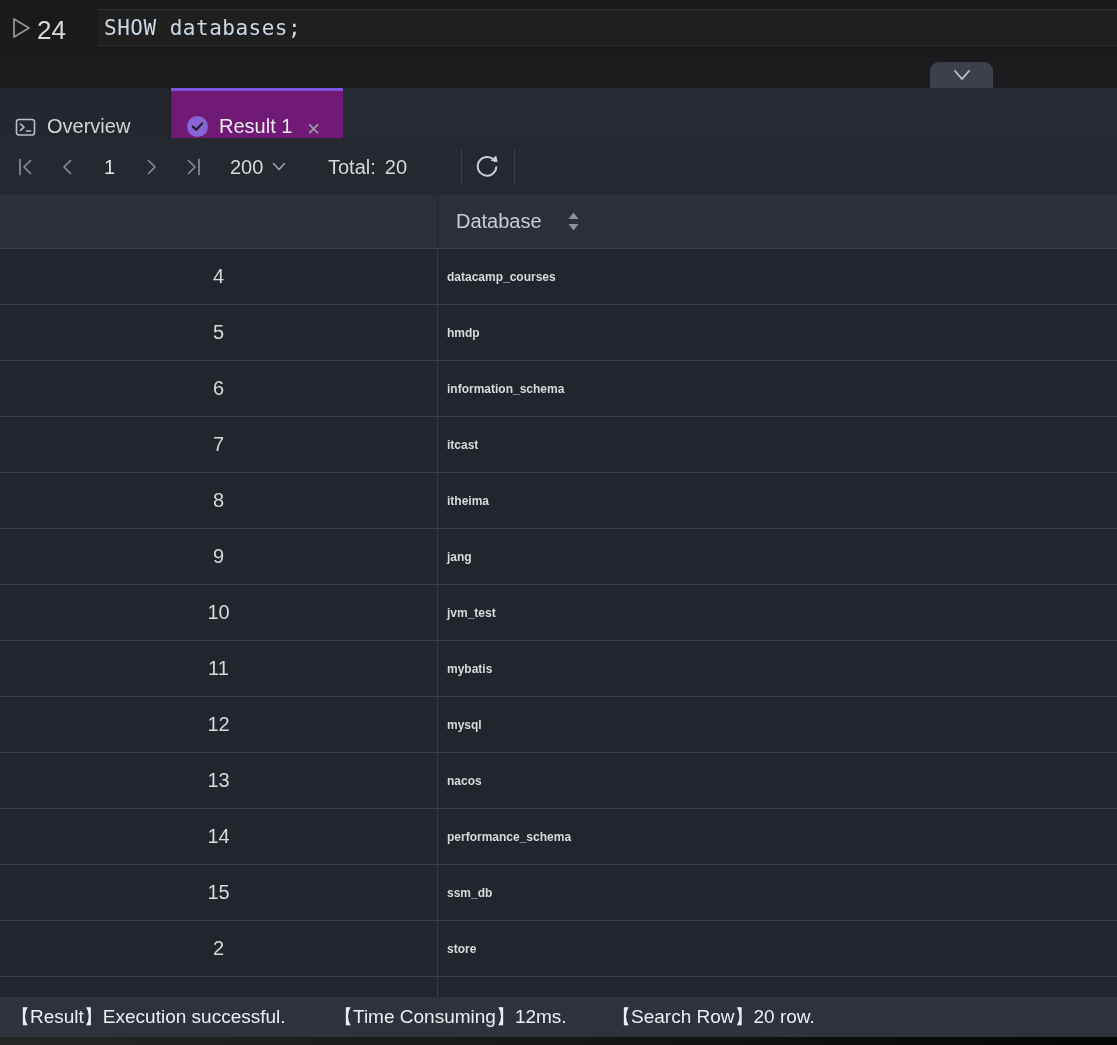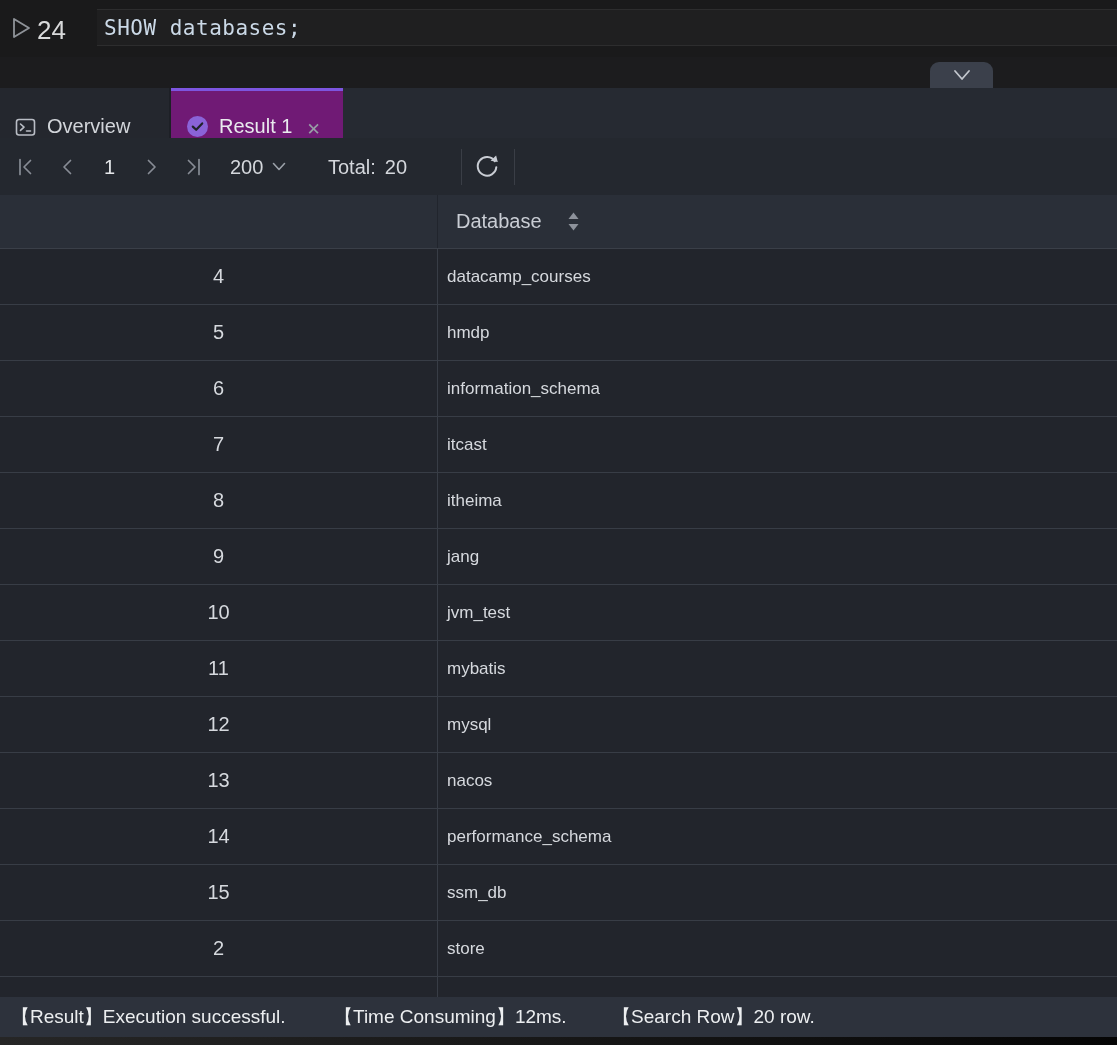--- a/index.html
+++ b/index.html
@@ -46,21 +46,21 @@
   
   .grid { position:absolute; top:195px; left:0; right:0; }
   .ghead { height:54px; background:#2a2f38; border-bottom:1px solid #3a3f48; display:flex; }
   .gh-index { width:438px; border-right:1px solid #21252d; }
   .gh-db { flex:1; display:flex; align-items:center; padding-left:9px; }
   .gh-label { font-size:20px; color:#c9cdd4;margin-left:9px; }
   .sort-icon { margin-left:25px; cursor:pointer; }
   .trow { height:56px; display:flex; background:#22252c; border-bottom:1px solid #383d46; cursor:pointer; }
   .tc-index { width:438px; border-right:1px solid #383d46; display:flex; align-items:center;
               justify-content:center; font-size:20px; color:#d6d9de; }
-  .tc-db { flex:1; display:flex; align-items:center; padding-left:9px; font-size:17px; color:#d6d9de; }
+  .tc-db { flex:1; display:flex; align-items:center; padding-left:9px; font-size:12px; color:#d6d9de;font-weight:bold; }
   .row-partial { height:20px; overflow:hidden; }
 
   
   .status-bar { position:absolute; top:997px; left:0; right:0; height:40px; background:#2d323c; }
   .status-seg { position:absolute; top:0; line-height:40px; font-size:19px; color:#eceef0; white-space:nowrap; }
   .seg-result { left:11px; } .seg-time { left:334px; } .seg-rows { left:612px; }
 
   
   .bottom-strip { position:absolute; top:1037px; left:0; right:0; height:8px;
                   background:linear-gradient(to right,#262626,#151515 55%,#050505); }

